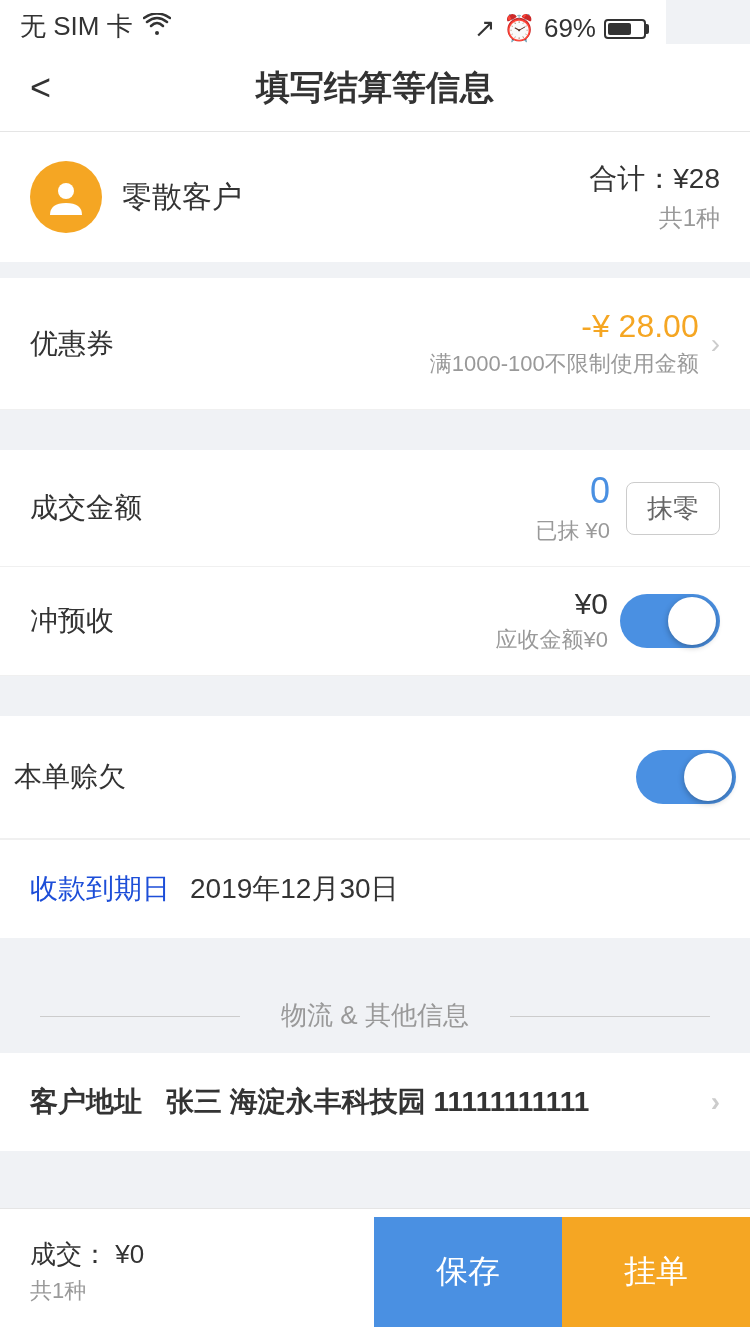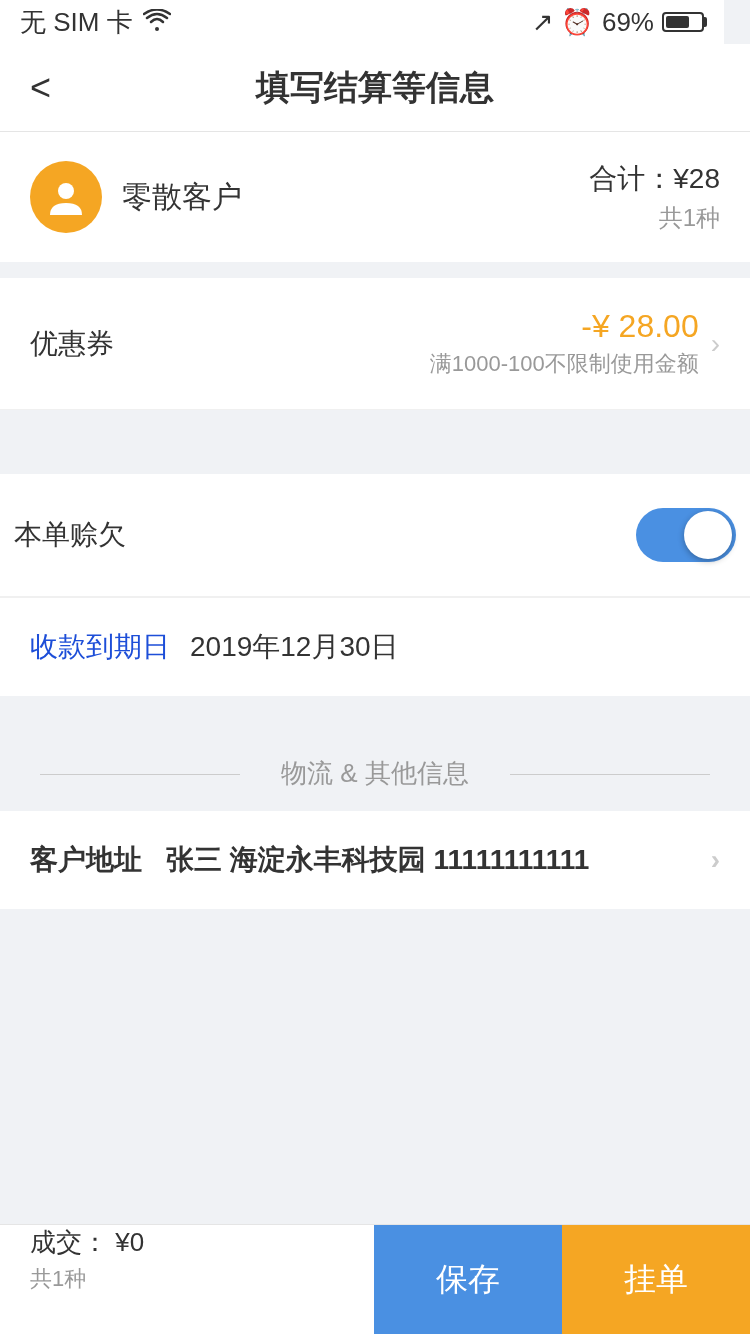--- a/index.html
+++ b/index.html
@@ -9,25 +9,25 @@
       min-height: 1334px;
       background: #f0f2f5;
       font-family: -apple-system, "PingFang SC", "Helvetica Neue", sans-serif;
       font-size: 28px;
       color: #333;
       position: relative;
     }
 
     
     .status-bar {
-      width: 724px;
+      width: 666px;
       height: 44px;
       background: #fff;
       display: flex;
-      align-items: center;
+      align-items: flex-end;
       justify-content: space-between;
       padding: 0 20px;
       font-size: 26px;
       font-weight: 500;
     }
     .status-left { display: flex; align-items: center; gap: 10px; }
     .status-center { font-size: 30px; font-weight: 600; }
     .status-right { display: flex; align-items: center; gap: 8px; font-size: 26px; }
     .battery {
       width: 42px; height: 20px; border: 2px solid #333; border-radius: 4px; position: relative; display: inline-flex; align-items: center; padding: 2px;
@@ -209,24 +209,24 @@
     }
     .address-label { font-size: 28px; color: #333; flex-shrink: 0; margin-right: 24px; }
     .address-value { font-size: 28px; color: #333; flex: 1; }
 
     
     .bottom-bar {
       position: fixed;
       bottom: 0;
       left: 0;
       width: 750px;
-      height: 110px;
-      background: #fff;
-      display: flex;
-      align-items: flex-start;
+      height: 126px;
+      background: #fff;
+      display: flex;
+      align-items: center;
       border-top: 1px solid #e5e5e5;
     }
     .bottom-info {
       flex: 1;
       padding: 0 30px;
     }
     .bottom-deal { font-size: 26px; color: #333; }
     .bottom-count { font-size: 22px; color: #999; margin-top: 4px; }
     .bottom-btn {
       height: 110px;
@@ -296,20 +296,45 @@
       <div class="row-right-text">
         <div class="discount-amount">-¥ 28.00</div>
         <div class="discount-desc">满1000-100不限制使用金额</div>
       </div>
       <span class="chevron">›</span>
     </div>
   </div>
 
   <div class="divider-section"></div>
 
+  <div class="card">
+    <div class="transaction-row">
+      <span class="row-label">成交金额</span>
+      <div class="transaction-input-area">
+        <div style="text-align:right">
+          <div class="amount-value">0</div>
+          <div class="sub-text">已抹  ¥0</div>
+        </div>
+        <button class="round-zero-btn">抹零</button>
+      </div>
+    </div>
+
+    <div class="transaction-row">
+      <span class="row-label">冲预收</span>
+      <div class="row-right">
+        <div style="text-align:right">
+          <div style="font-size:30px; color:#333; font-weight:500;">¥0</div>
+          <div class="sub-text">应收金额¥0</div>
+        </div>
+        <div class="toggle">
+          <div class="toggle-knob"></div>
+        </div>
+      </div>
+    </div>
+  </div>
 
   <div class="divider-section"></div>
 
   <div class="card">
     <div class="transaction-row" style="padding: 34px 14px;">
       <span class="row-label">本单赊欠</span>
       <div class="toggle">
         <div class="toggle-knob"></div>
       </div>
     </div>

